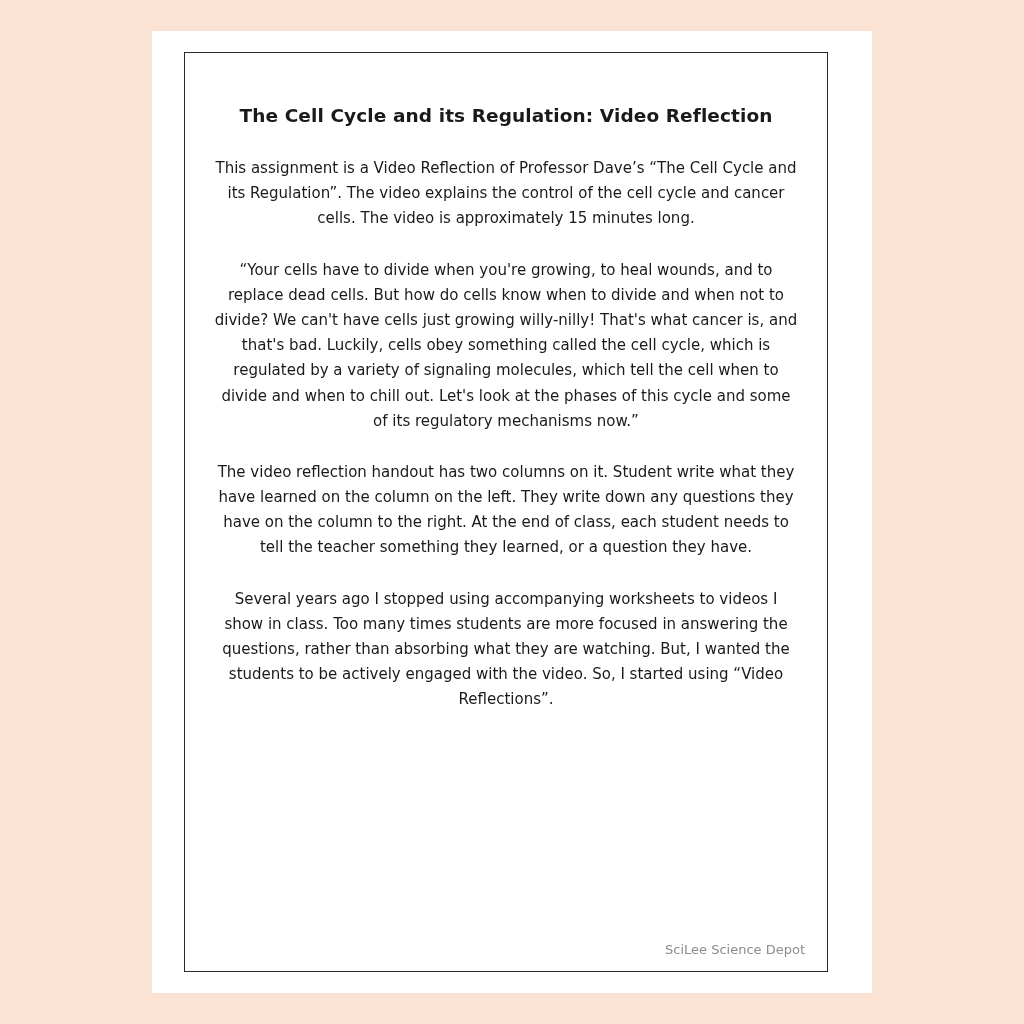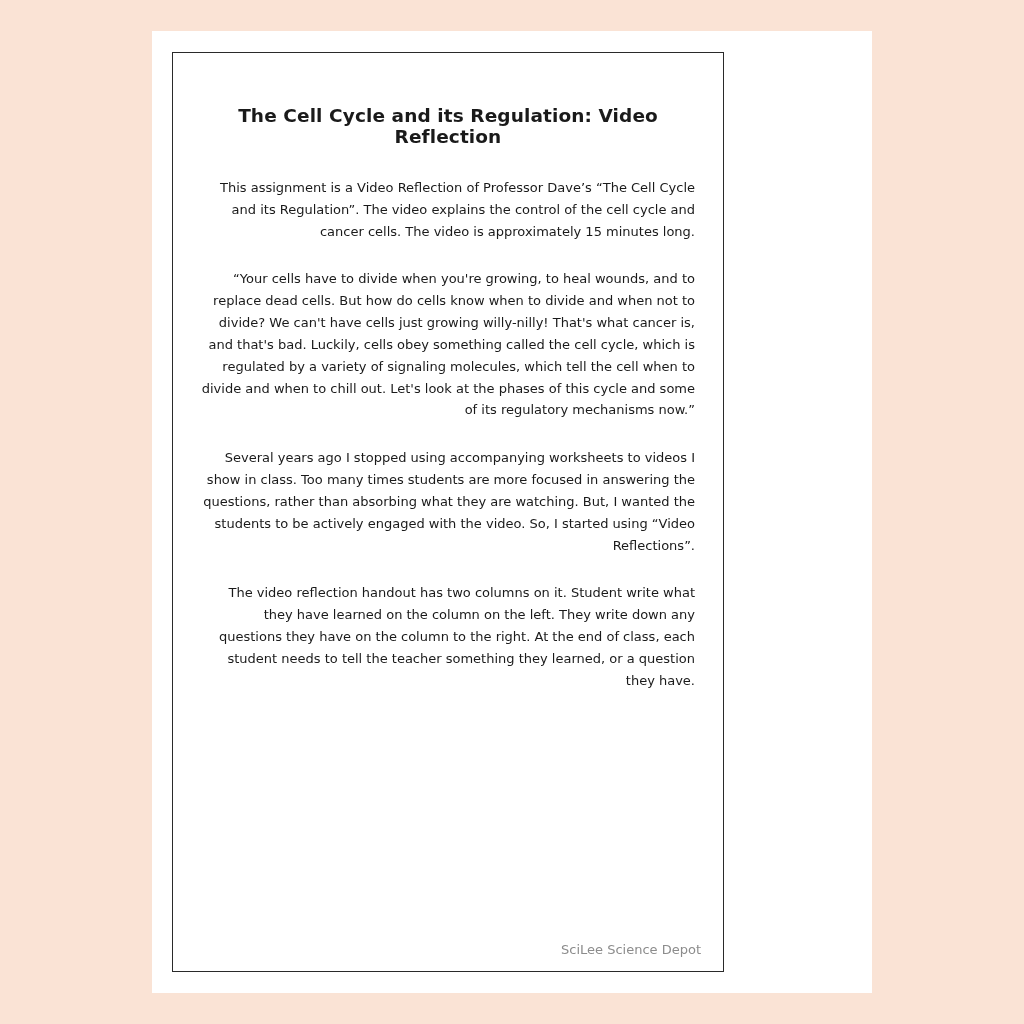--- a/index.html
+++ b/index.html
@@ -17,47 +17,47 @@
     position: absolute;
     left: 152px;
     top: 31px;
     width: 720px;
     height: 962px;
     background: #ffffff;
     box-sizing: border-box;
   }
   .doc-border {
     position: absolute;
-    left: 20px;
+    left: 32px;
     top: 21px;
-    width: 552px;
+    width: 644px;
     height: 920px;
     border: 1.5px solid #2a2a2a;
     box-sizing: border-box;
     background: #ffffff;
     overflow: hidden;
   }
   .doc-inner {
     padding: 52px 28px 0 28px;
   }
   .doc-title {
     text-align: center;
     font-size: 18.5px;
     font-weight: bold;
     color: #1a1a1a;
     letter-spacing: 0.1px;
     margin: 0 0 30px 0;
     font-family: "DejaVu Sans", sans-serif;
   }
   .doc-para {
-    font-size: 13px;
+    font-size: 15px;
     line-height: 1.68;
     color: #1a1a1a;
     margin: 0 0 26px 0;
-    text-align: right;
+    text-align: center;
     font-family: "DejaVu Sans", sans-serif;
   }
   .doc-para:last-of-type {
     margin-bottom: 0;
   }
   .footer-credit {
     position: absolute;
     right: 22px;
     bottom: 14px;
     font-size: 13px;
@@ -68,18 +68,18 @@
 </style>
 </head>
 <body>
 
 <div class="page-wrap">
   <div class="doc-border">
     <div class="doc-inner">
       <h1 class="doc-title">The Cell Cycle and its Regulation: Video Reflection</h1>
       <p class="doc-para">This assignment is a Video Reflection of Professor Dave’s “The Cell Cycle and its Regulation”. The video explains the control of the cell cycle and cancer cells. The video is approximately 15 minutes long.</p>
       <p class="doc-para">“Your cells have to divide when you're growing, to heal wounds, and to replace dead cells. But how do cells know when to divide and when not to divide? We can't have cells just growing willy-nilly! That's what cancer is, and that's bad. Luckily, cells obey something called the cell cycle, which is regulated by a variety of signaling molecules, which tell the cell when to divide and when to chill out. Let's look at the phases of this cycle and some of its regulatory mechanisms now.”</p>
+      <p class="doc-para">The video reflection handout has two columns on it. Student write what they have learned on the column on the left. They write down any questions they have on the column to the right. At the end of class, each student needs to tell the teacher something they learned, or a question they have.</p>
       <p class="doc-para">Several years ago I stopped using accompanying worksheets to videos I show in class. Too many times students are more focused in answering the questions, rather than absorbing what they are watching. But, I wanted the students to be actively engaged with the video. So, I started using “Video Reflections”.</p>
-      <p class="doc-para">The video reflection handout has two columns on it. Student write what they have learned on the column on the left. They write down any questions they have on the column to the right. At the end of class, each student needs to tell the teacher something they learned, or a question they have.</p>
     </div>
     <div class="footer-credit">SciLee Science Depot</div>
   </div>
 </div>
 
 </body></html>

